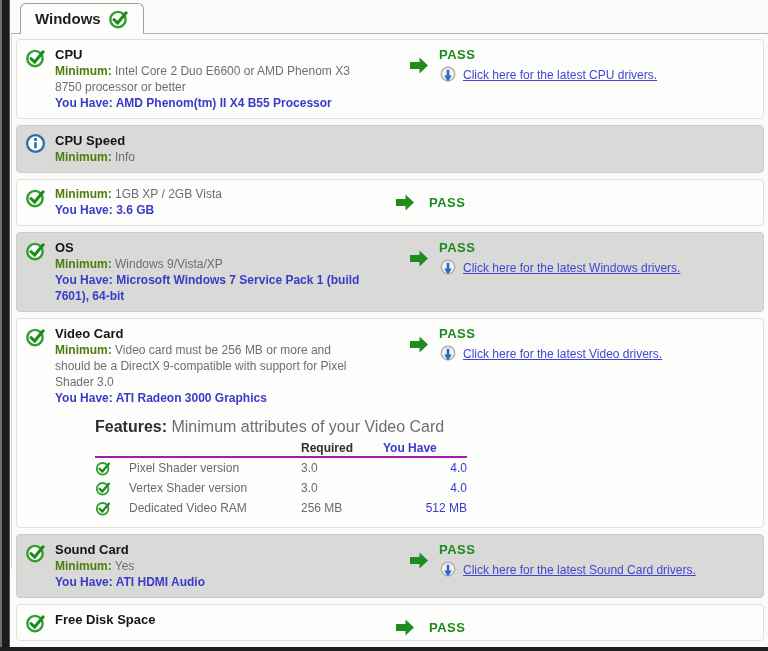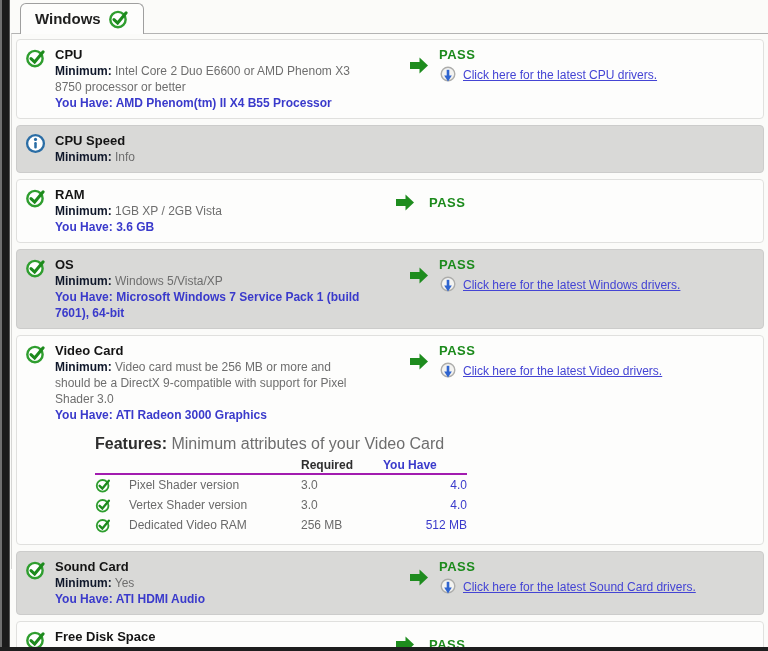--- a/index.html
+++ b/index.html
@@ -36,21 +36,21 @@
     border-radius:4px;
   }
   .section.white { background:#fdfdfc; border:1px solid #e0e0de; }
   .section.gray  { background:#d9d9d7; border:1px solid #cccccb; }
 
   .sec-left { display:flex; align-items:flex-start; }
   .icon-cell { width:30px; flex:0 0 30px; padding-top:1px; }
   .sec-text { width:312px; }
   .sec-title { font-size:13px; font-weight:bold; color:#141414; line-height:17px; }
   .min-line { font-size:12px; color:#6e6e6e; line-height:16px; }
-  .min-label { font-weight:bold; color:#0f172a;text-align:right; }
+  .min-label { font-weight:bold; color:#4d7c0f;text-align:right; }
   .have-line { font-size:12px; font-weight:bold; color:#3a3acb; line-height:16px; }
 
   
   .sec-right { position:absolute; left:392px; top:7px; display:flex; align-items:center; gap:10px; }
   .sec-right.inline-pass { left:378px; top:13px; gap:14px; }
   .right-col { display:flex; flex-direction:column; gap:4px; }
   .pass { font-size:13px; font-weight:bold; color:#1c8a1c; letter-spacing:.5px; }
   .link-row { display:flex; align-items:center; gap:6px; }
   a.drv-link { font-size:12px; color:#4444d4; text-decoration:underline; }
 
@@ -154,21 +154,20 @@
   </div>
 
   <div class="section white">
     <div class="sec-left">
       <span class="icon-cell icon-inline">
         <svg width="21" height="21" viewBox="0 0 20 20">
             <use href="#i-check"></use>
           </svg>
       </span>
       <div class="sec-text">
-        <div class="sec-title">RAM</div>
         <div class="min-line"><span class="min-label">Minimum:</span> <span>1GB XP / 2GB Vista</span></div>
         <div class="have-line"><span>You Have:</span> <span>3.6 GB</span></div>
       </div>
     </div>
     <div class="sec-right inline-pass">
       <span class="icon-inline">
         <svg width="20" height="19" viewBox="0 0 20 19">
             <use href="#i-arrow"></use>
           </svg>
       </span>
@@ -178,21 +177,21 @@
 
   <div class="section gray">
     <div class="sec-left">
       <span class="icon-cell icon-inline">
         <svg width="21" height="21" viewBox="0 0 20 20">
             <use href="#i-check"></use>
           </svg>
       </span>
       <div class="sec-text">
         <div class="sec-title">OS</div>
-        <div class="min-line"><span class="min-label">Minimum:</span> <span>Windows 5/Vista/XP</span></div>
+        <div class="min-line"><span class="min-label">Minimum:</span> <span>Windows 9/Vista/XP</span></div>
         <div class="have-line"><span>You Have:</span> <span>Microsoft Windows 7 Service Pack 1 (build 7601), 64-bit</span></div>
       </div>
     </div>
     <div class="sec-right">
       <span class="icon-inline">
         <svg width="20" height="19" viewBox="0 0 20 19">
             <use href="#i-arrow"></use>
           </svg>
       </span>
       <div class="right-col">

